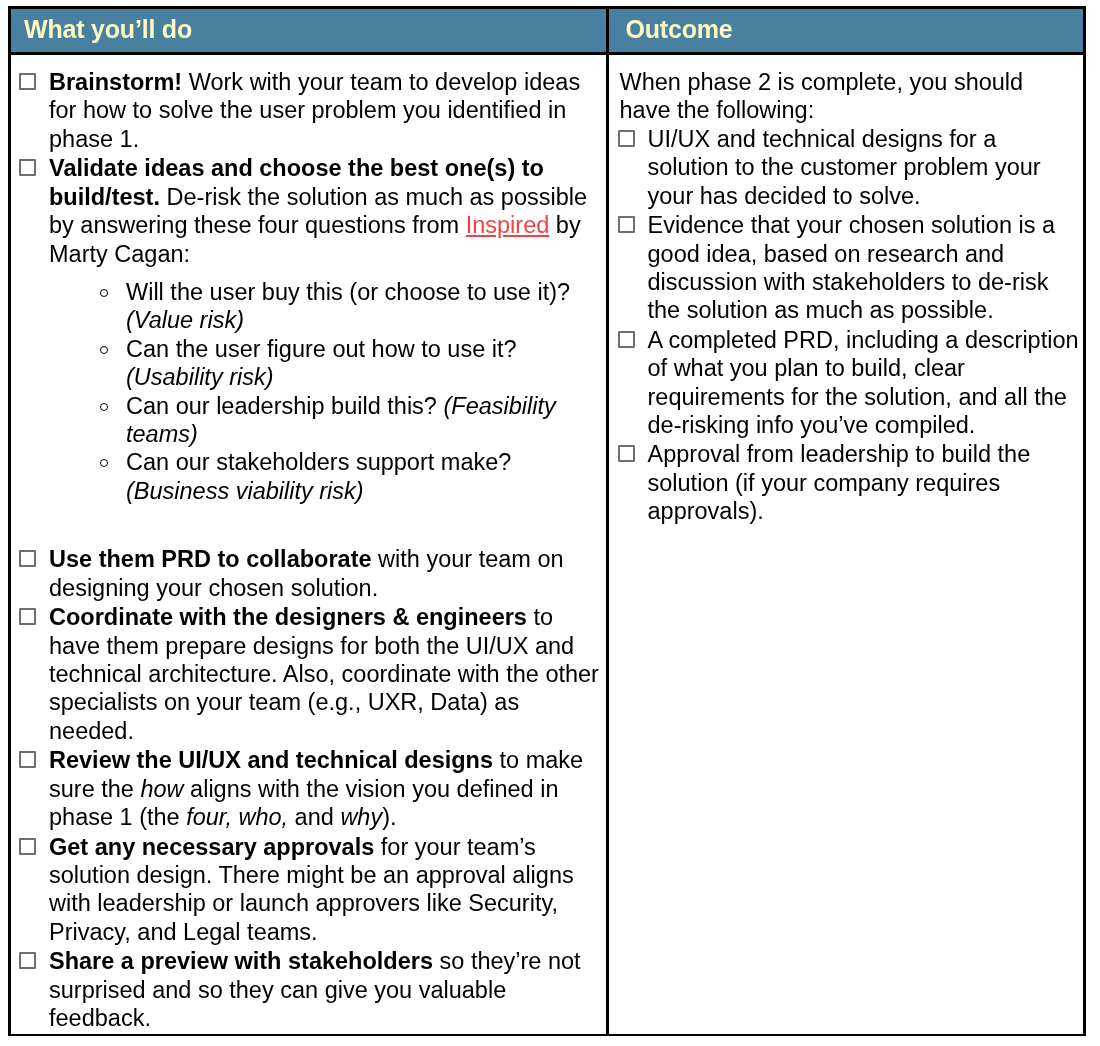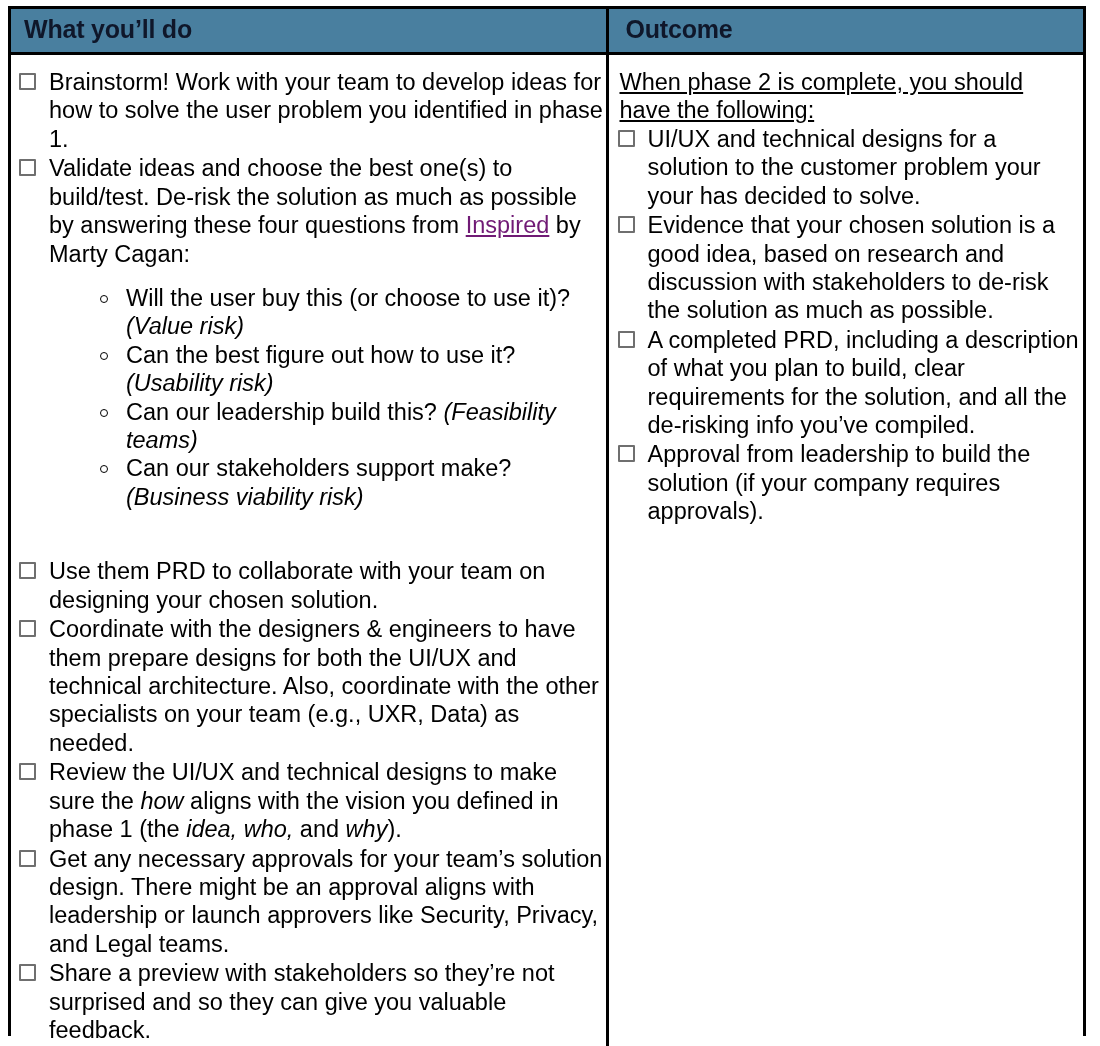--- a/index.html
+++ b/index.html
@@ -32,21 +32,21 @@
     border-collapse: collapse;
     table-layout: fixed;
     box-sizing: border-box;
   }
 
   col.col-left  { width: 596px; }
   col.col-right { width: 476px; }
 
   .hdr-row th {
     background: #497F9F;
-    color: #0f172a;
+    color: #fef9c3;
     font-size: 25px;
     font-weight: bold;
     text-align: left;
     vertical-align: middle;
     padding: 6px 0 8px 13px;
     height: 44px;
     border-bottom: 3px solid #000000;
     box-sizing: border-box;
     letter-spacing: -0.2px;
   }
@@ -98,21 +98,21 @@
 
   
   .left-list {
     margin-left: 50px;
     margin-right: 8px;
   }
 
   
   ul.sub {
     list-style: none;
-    margin: 16px;
+    margin: 10px;
     padding: 0;
     margin-left: 46px;
   }
   li.sub-item {
     position: relative;
     padding-left: 31px;
     margin: 0;
   }
   .ring {
     position: absolute;
@@ -125,34 +125,33 @@
     box-sizing: border-box;
   }
 
   .spacer-line { height: 29px; }
 
   
   .intro {
     margin: 0 10px 0 11px;
     font-size: 23.5px;
     line-height: 1.21;
-    text-decoration: underline;
   }
   .right-list {
     margin-left: 48px;
     margin-right: 12px;
     margin-top: 27px;
   }
   .right-list li.chk-item { padding-left: 39px; }
   .right-list .cbox { left: 9px; top: 5px; }
 
-  b { font-weight: normal; }
+  b { font-weight: bold; }
   i { font-style: italic; }
   .lnk {
-    color: #701a75;
+    color: #ef4444;
     text-decoration: underline;
   }
 </style>
 </head>
 <body>
 
 <div class="table-wrap">
 <table class="table">
   <colgroup>
     <col class="col-left">
@@ -180,21 +179,21 @@
               <span class="cbox"></span>
               <b>Validate ideas and choose the best one(s) to build/test.</b><span> De-risk the solution as much as possible by answering these four questions from </span><a class="lnk" href="#">Inspired</a><span> by Marty Cagan:</span>
 
               <ul class="sub">
                 <li class="sub-item">
                   <span class="ring"></span>
                   <span>Will the user buy this (or choose to use it)? </span><i>(Value risk)</i>
                 </li>
                 <li class="sub-item">
                   <span class="ring"></span>
-                  <span>Can the best figure out how to use it? </span><i>(Usability risk)</i>
+                  <span>Can the user figure out how to use it? </span><i>(Usability risk)</i>
                 </li>
                 <li class="sub-item">
                   <span class="ring"></span>
                   <span>Can our leadership build this? </span><i>(Feasibility teams)</i>
                 </li>
                 <li class="sub-item">
                   <span class="ring"></span>
                   <span>Can our stakeholders support make? </span><i>(Business viability risk)</i>
                 </li>
               </ul>
@@ -206,21 +205,21 @@
               <b>Use them PRD to collaborate</b><span> with your team on designing your chosen solution.</span>
             </li>
 
             <li class="chk-item">
               <span class="cbox"></span>
               <b>Coordinate with the designers &amp; engineers</b><span> to have them prepare designs for both the UI/UX and technical architecture. Also, coordinate with the other specialists on your team (e.g., UXR, Data) as needed.</span>
             </li>
 
             <li class="chk-item">
               <span class="cbox"></span>
-              <b>Review the UI/UX and technical designs</b><span> to make sure the </span><i>how</i><span> aligns with the vision you defined in phase 1 (the </span><i>idea, who,</i><span> and </span><i>why</i><span>).</span>
+              <b>Review the UI/UX and technical designs</b><span> to make sure the </span><i>how</i><span> aligns with the vision you defined in phase 1 (the </span><i>four, who,</i><span> and </span><i>why</i><span>).</span>
             </li>
 
             <li class="chk-item">
               <span class="cbox"></span>
               <b>Get any necessary approvals</b><span> for your team’s solution design. There might be an approval aligns with leadership or launch approvers like Security, Privacy, and Legal teams.</span>
             </li>
 
             <li class="chk-item">
               <span class="cbox"></span>
               <b>Share a preview with stakeholders</b><span> so they’re not surprised and so they can give you valuable feedback.</span>

